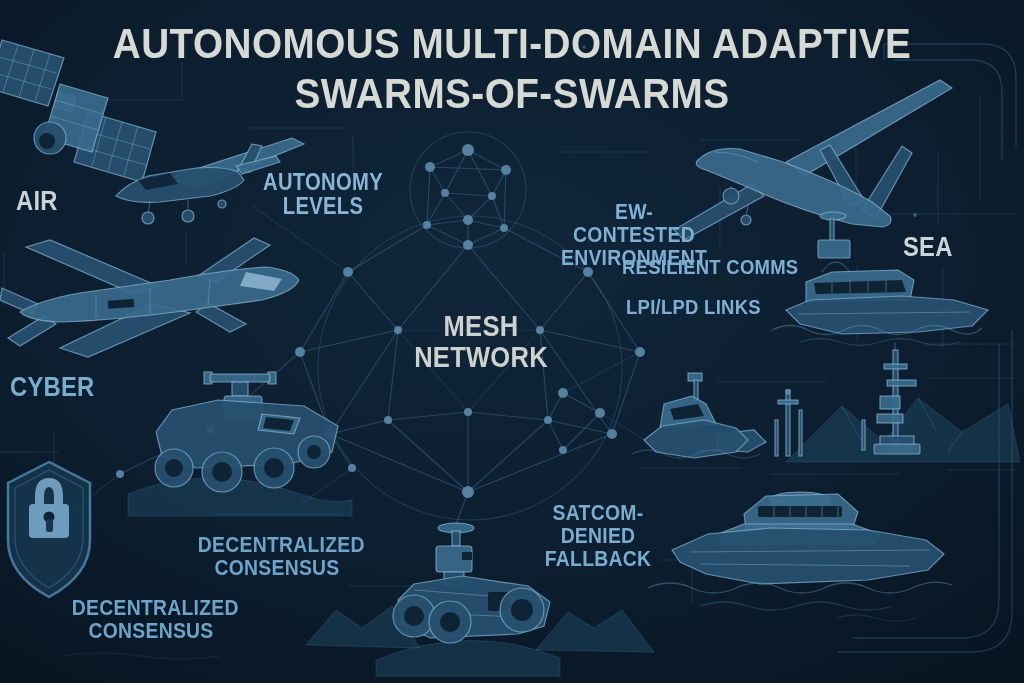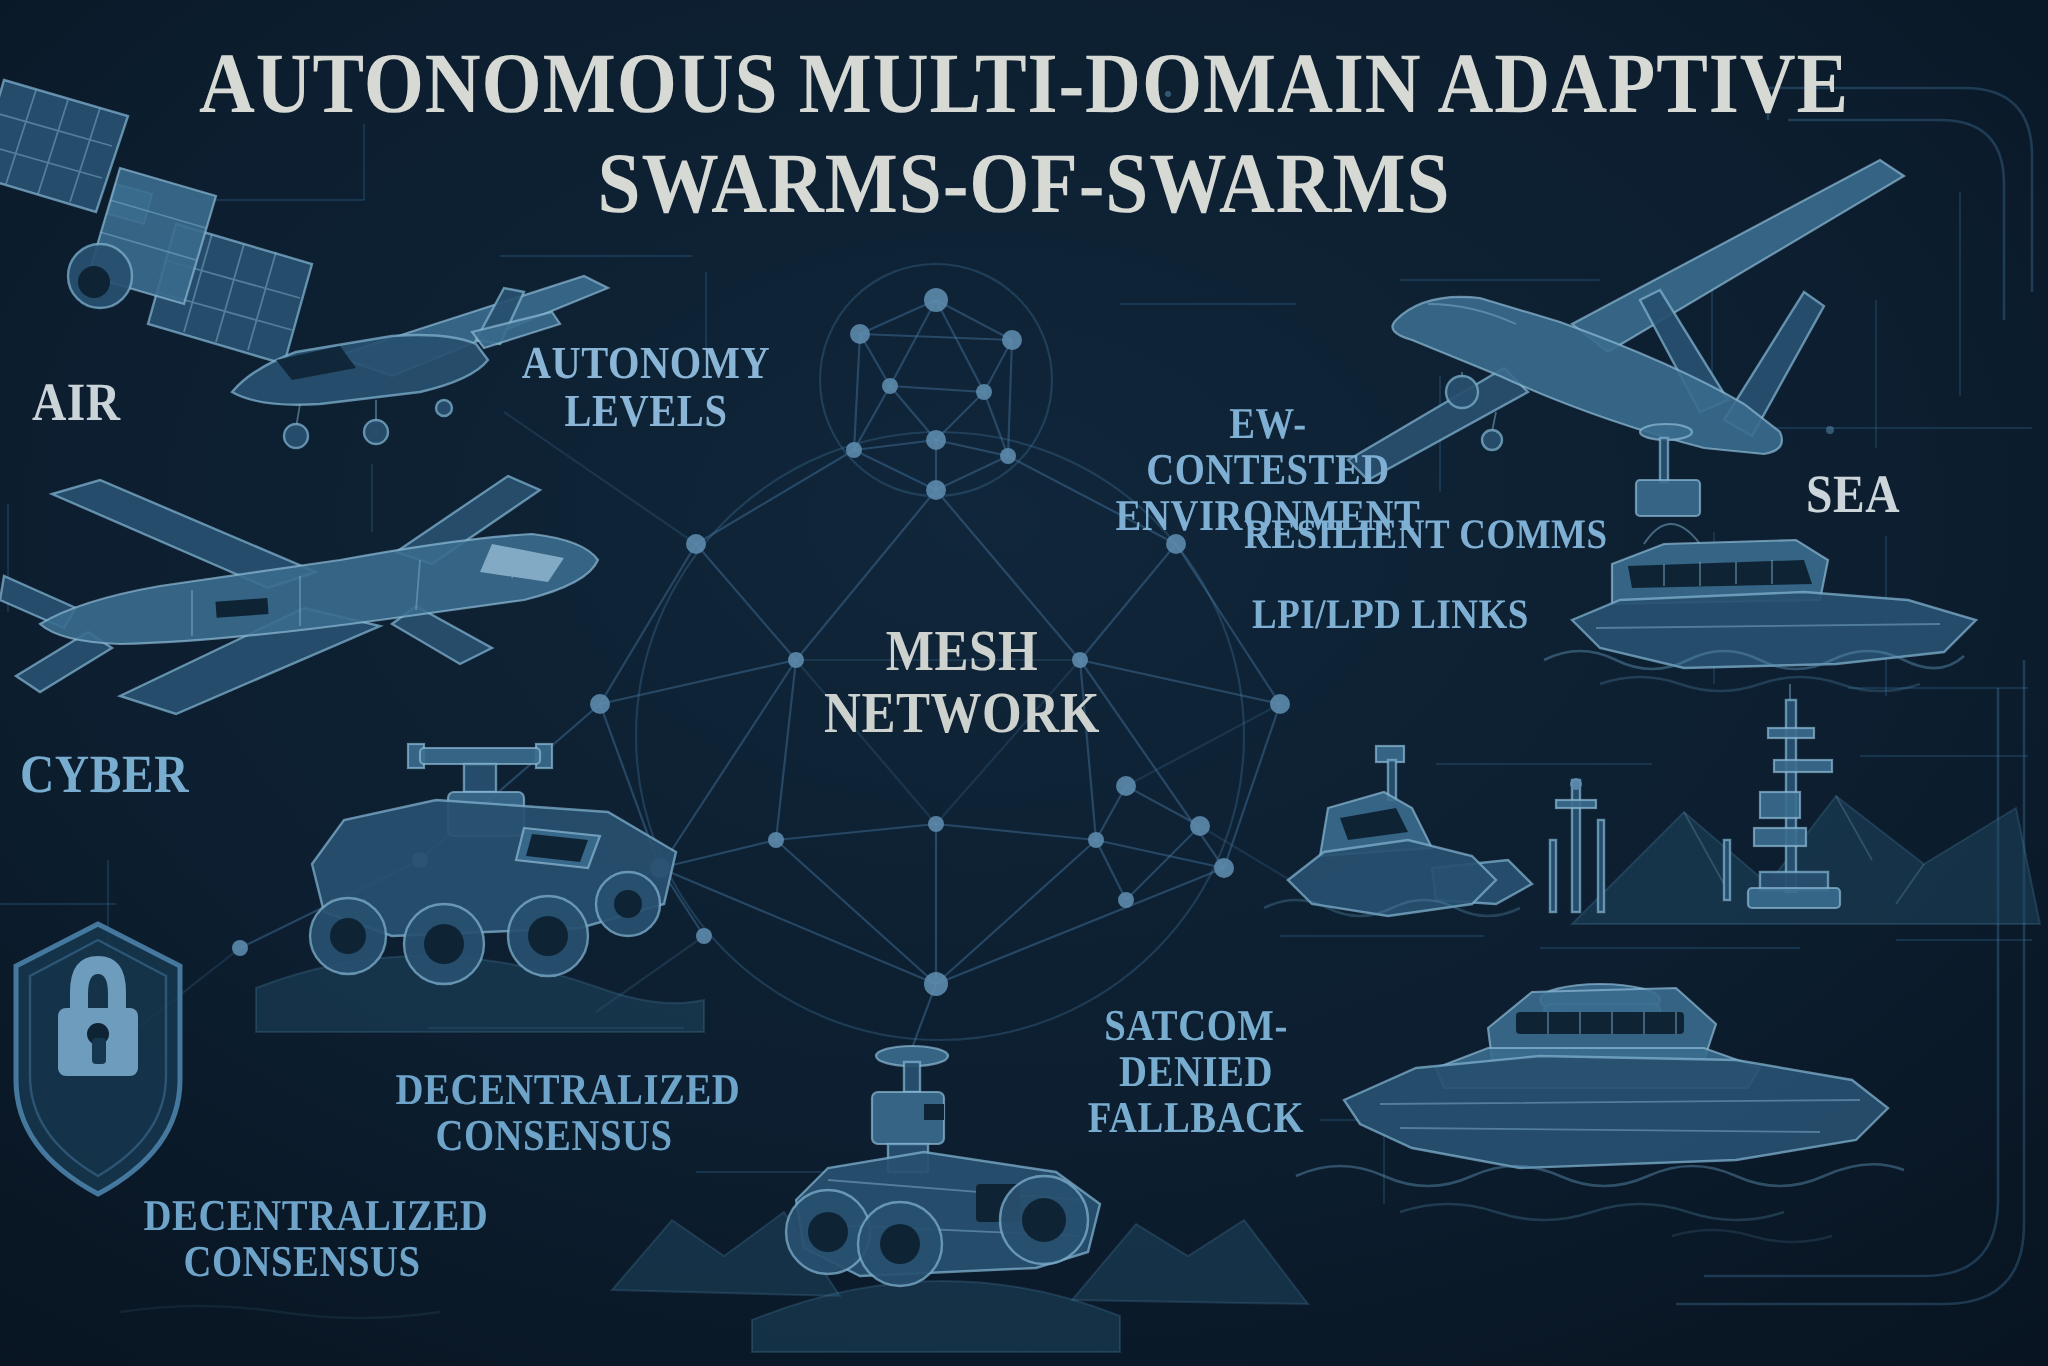--- a/index.html
+++ b/index.html
@@ -1,20 +1,20 @@
 <!DOCTYPE html>
 <html><head>
 <meta charset="utf-8">
 <style>
   html,body{margin:0;padding:0;background:#050d16;}
   #stage{
     position:relative;width:1024px;height:683px;overflow:hidden;
     background:
       radial-gradient(ellipse 900px 600px at 48% 38%, #10263a 0%, #0c1e2f 52%, #091624 82%, #071220 100%);
-    font-family:Liberation Serif, serif;
+    font-family:Liberation Sans, sans-serif;
   }
   svg.scene{position:absolute;inset:0;display:block;}
   
   .cl{stroke:#2e6288;stroke-opacity:.35;stroke-width:1;}
   .frame{fill:none;stroke:#3b7095;stroke-opacity:.4;stroke-width:1.3;}
   .edge{stroke:#4a7da6;stroke-opacity:.42;stroke-width:1.1;}
   .edge.f{stroke-opacity:.22;}
   .node{fill:#5e8cae;fill-opacity:.88;}
   .ringc{fill:none;stroke:#4a7da6;stroke-opacity:.3;stroke-width:1.1;}
   .veh{fill:#28506f;stroke:#7fb0ce;stroke-opacity:.75;stroke-width:1.2;fill-opacity:.93;}

